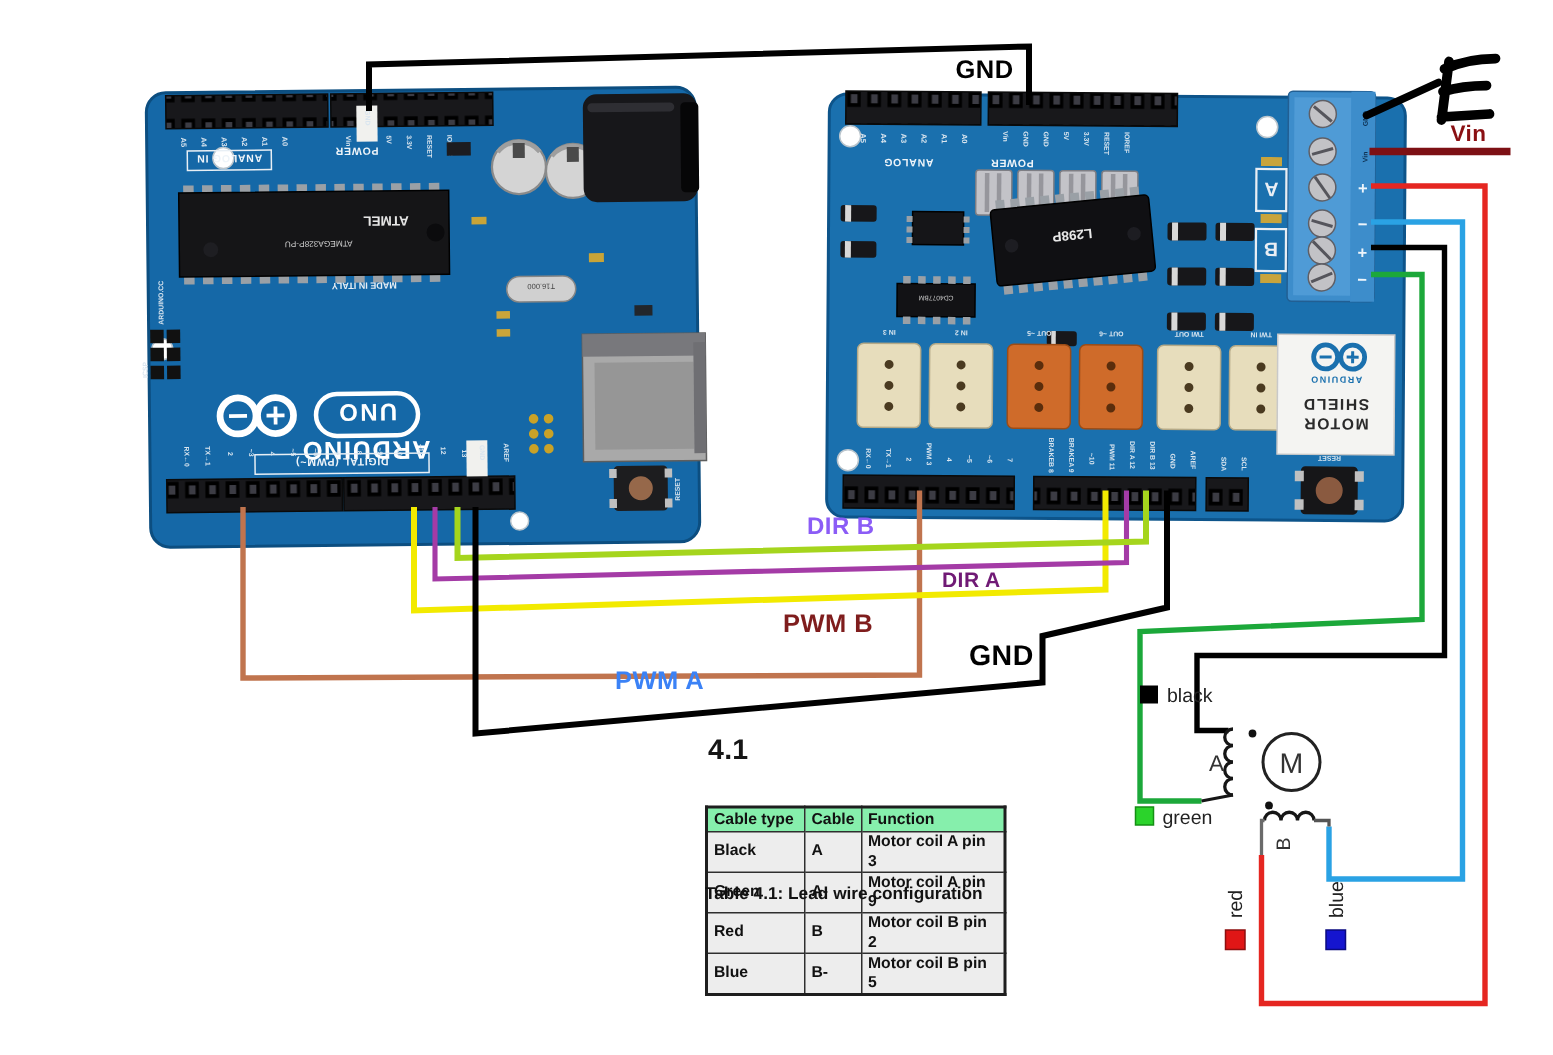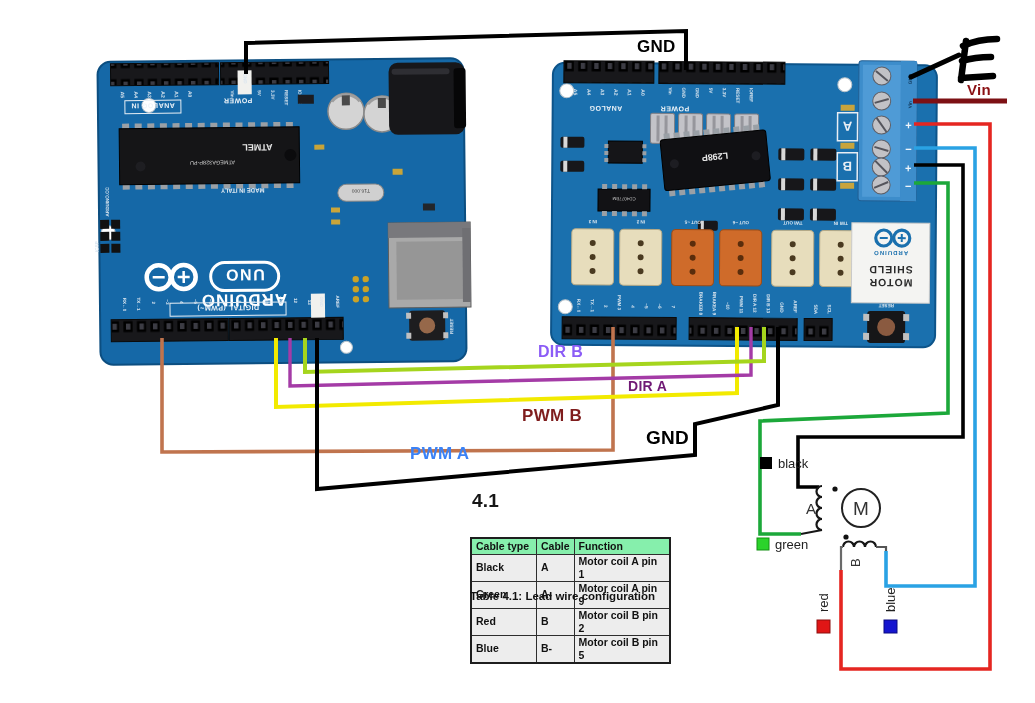--- a/index.html
+++ b/index.html
@@ -496,21 +496,21 @@
           <th class="c1">Cable type</th>
           <th class="c2">Cable</th>
           <th class="c3">Function</th>
         </tr>
       </thead>
       <tbody>
 
           <tr>
             <td class="c1">Black</td>
             <td class="c2">A</td>
-            <td class="c3">Motor coil A pin 1</td>
+            <td class="c3">Motor coil A pin 3</td>
           </tr>
 
           <tr>
             <td class="c1">Green</td>
             <td class="c2">A-</td>
             <td class="c3">Motor coil A pin 9</td>
           </tr>
 
           <tr>
             <td class="c1">Red</td>

